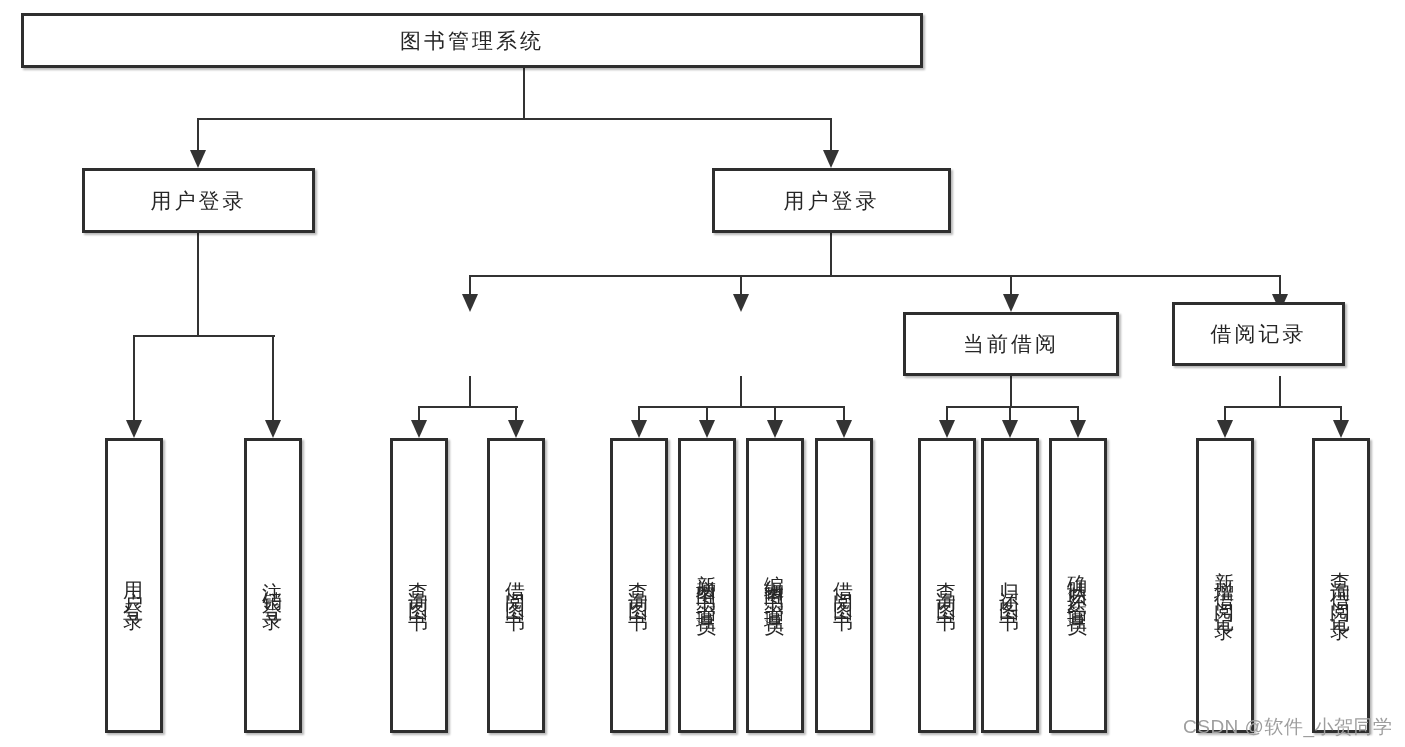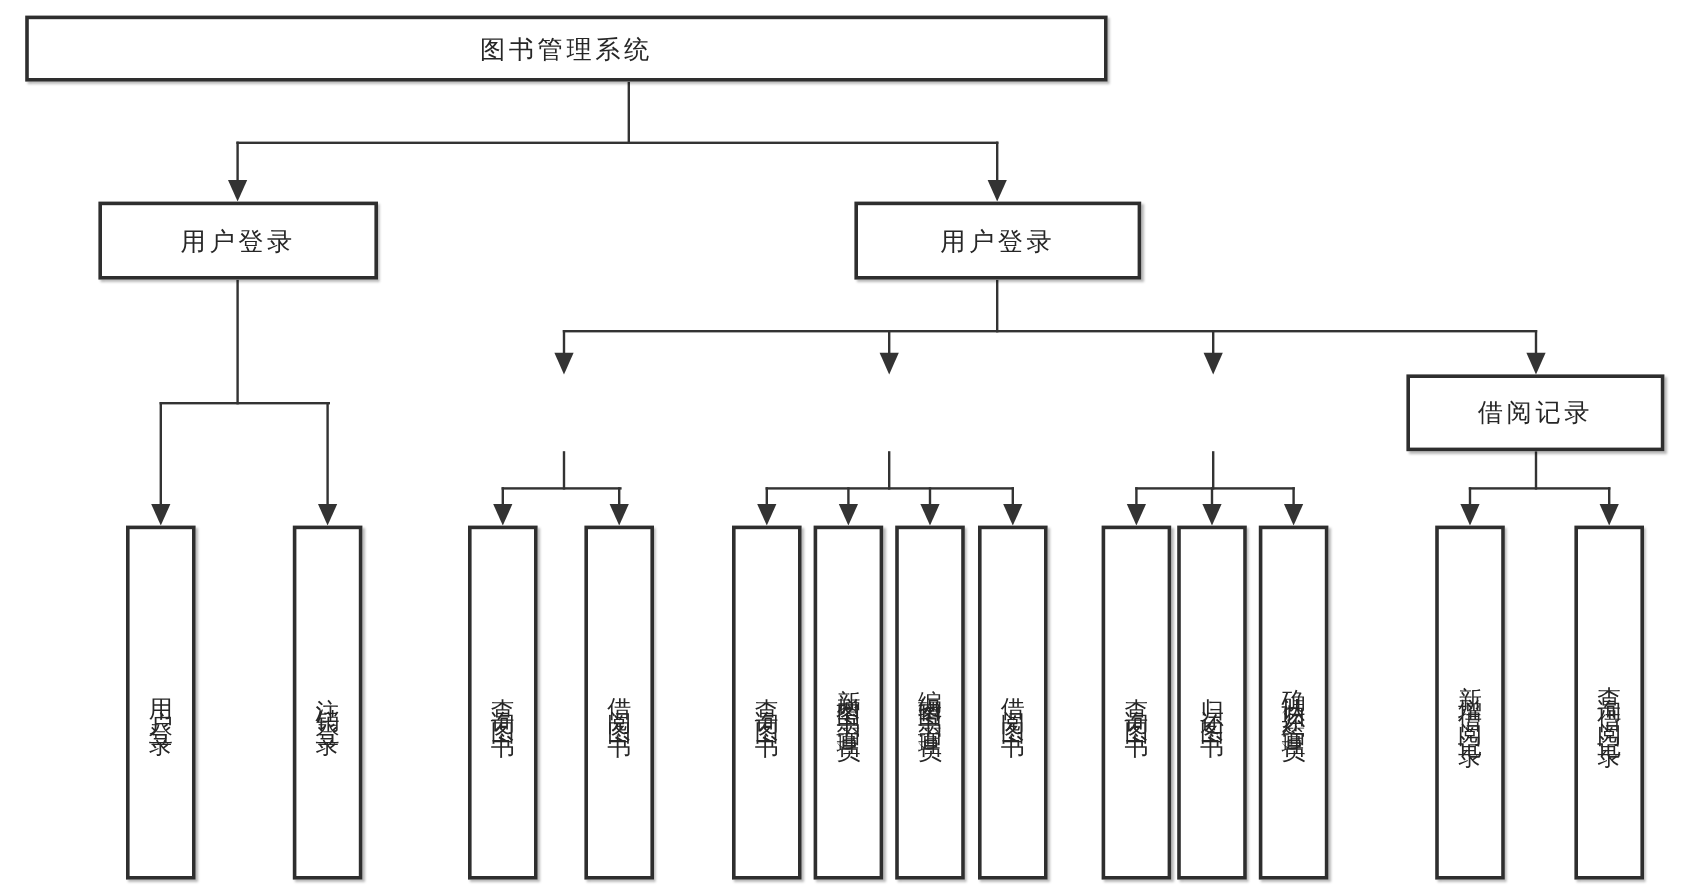--- a/index.html
+++ b/index.html
@@ -91,21 +91,24 @@
     <span class="hlabel">图书管理系统</span>
   </div>
 
   <div class="box" style="left:82px;top:168px;width:233px;height:65px">
     <span class="hlabel">用户登录</span>
   </div>
   <div class="box" style="left:712px;top:168px;width:239px;height:65px">
     <span class="hlabel">用户登录</span>
   </div>
 
-  <div class="box" style="left:1172px;top:312px;width:215px;height:64px">
+  <div class="box" style="left:903px;top:312px;width:216px;height:64px">
+    <span class="hlabel">当前借阅</span>
+  </div>
+  <div class="box" style="left:1172px;top:302px;width:173px;height:64px">
     <span class="hlabel">借阅记录</span>
   </div>
 
   <div class="box leaf" style="left:105px">
     <span class="vtext">用户登录</span>
   </div>
   <div class="box leaf" style="left:244px">
     <span class="vtext">注销登录</span>
   </div>
 
@@ -198,14 +201,15 @@
   <div class="arrow" style="left:1002px;top:420px"></div>
   <div class="arrow" style="left:1070px;top:420px"></div>
 
   <div class="vline" style="left:1279px;top:376px;height:32px"></div>
   <div class="hline" style="left:1224px;top:406px;width:118px"></div>
   <div class="vline" style="left:1224px;top:406px;height:18px"></div>
   <div class="vline" style="left:1340px;top:406px;height:18px"></div>
   <div class="arrow" style="left:1217px;top:420px"></div>
   <div class="arrow" style="left:1333px;top:420px"></div>
 
+  <div class="watermark">CSDN @软件_小贺同学</div>
 
 </div>
 
 </body></html>

